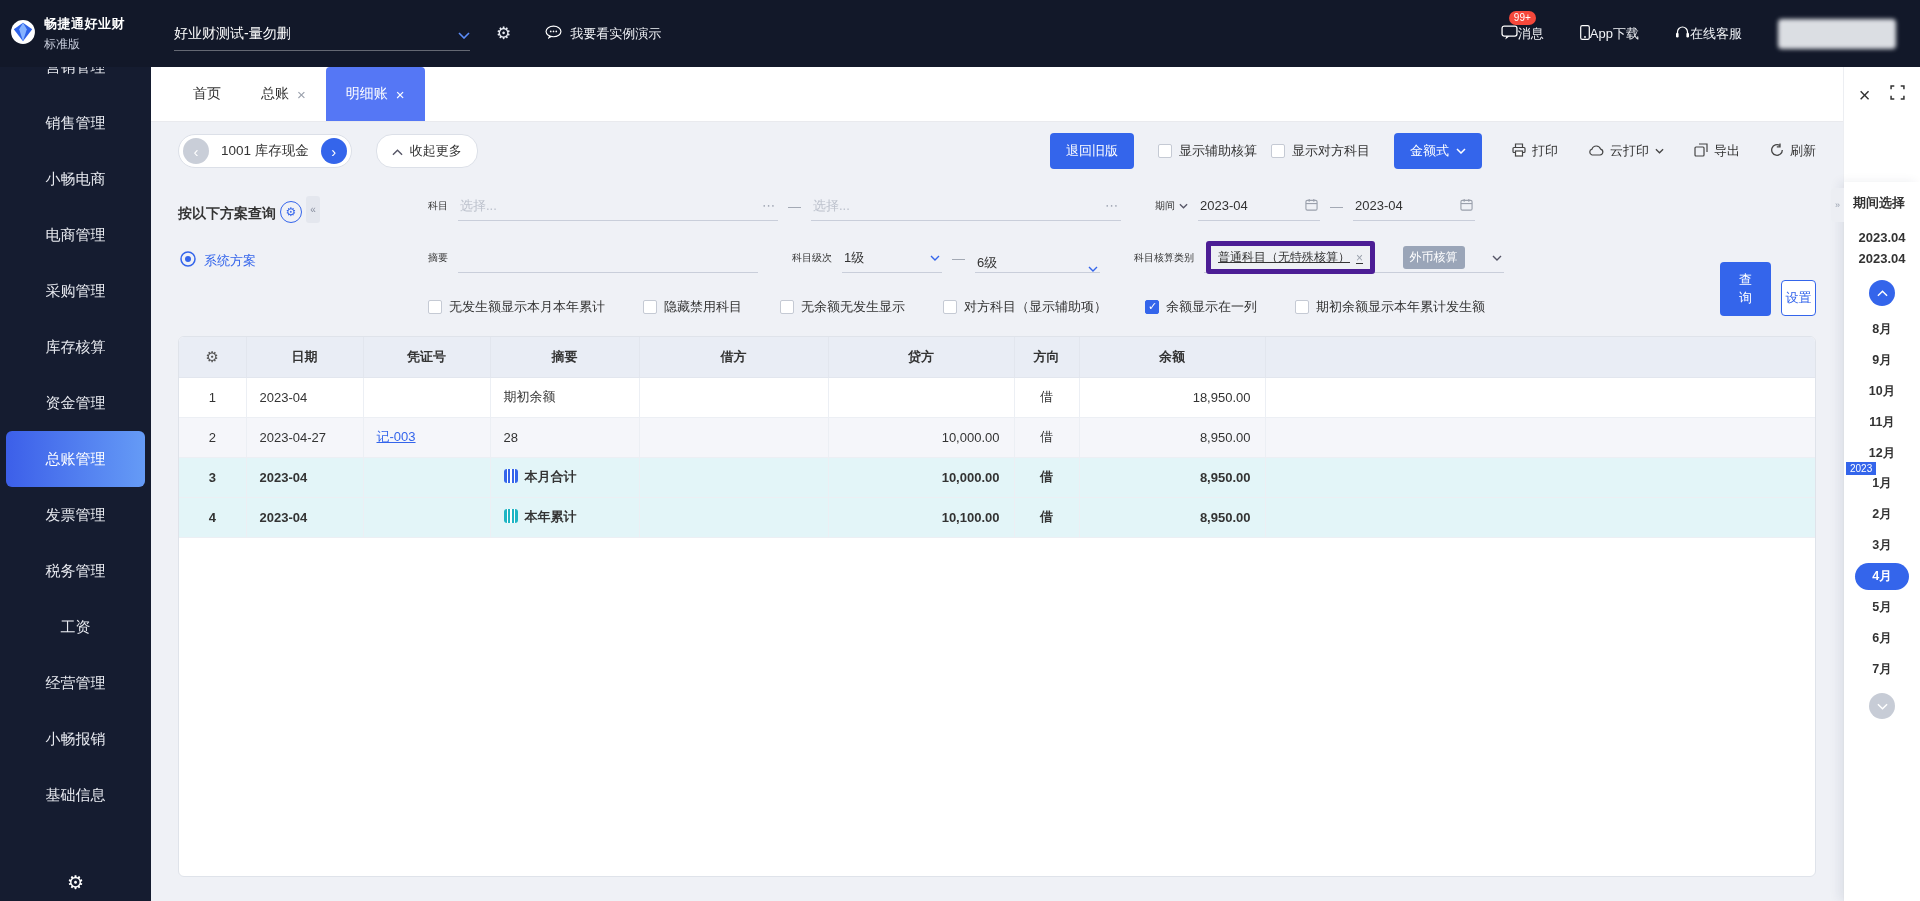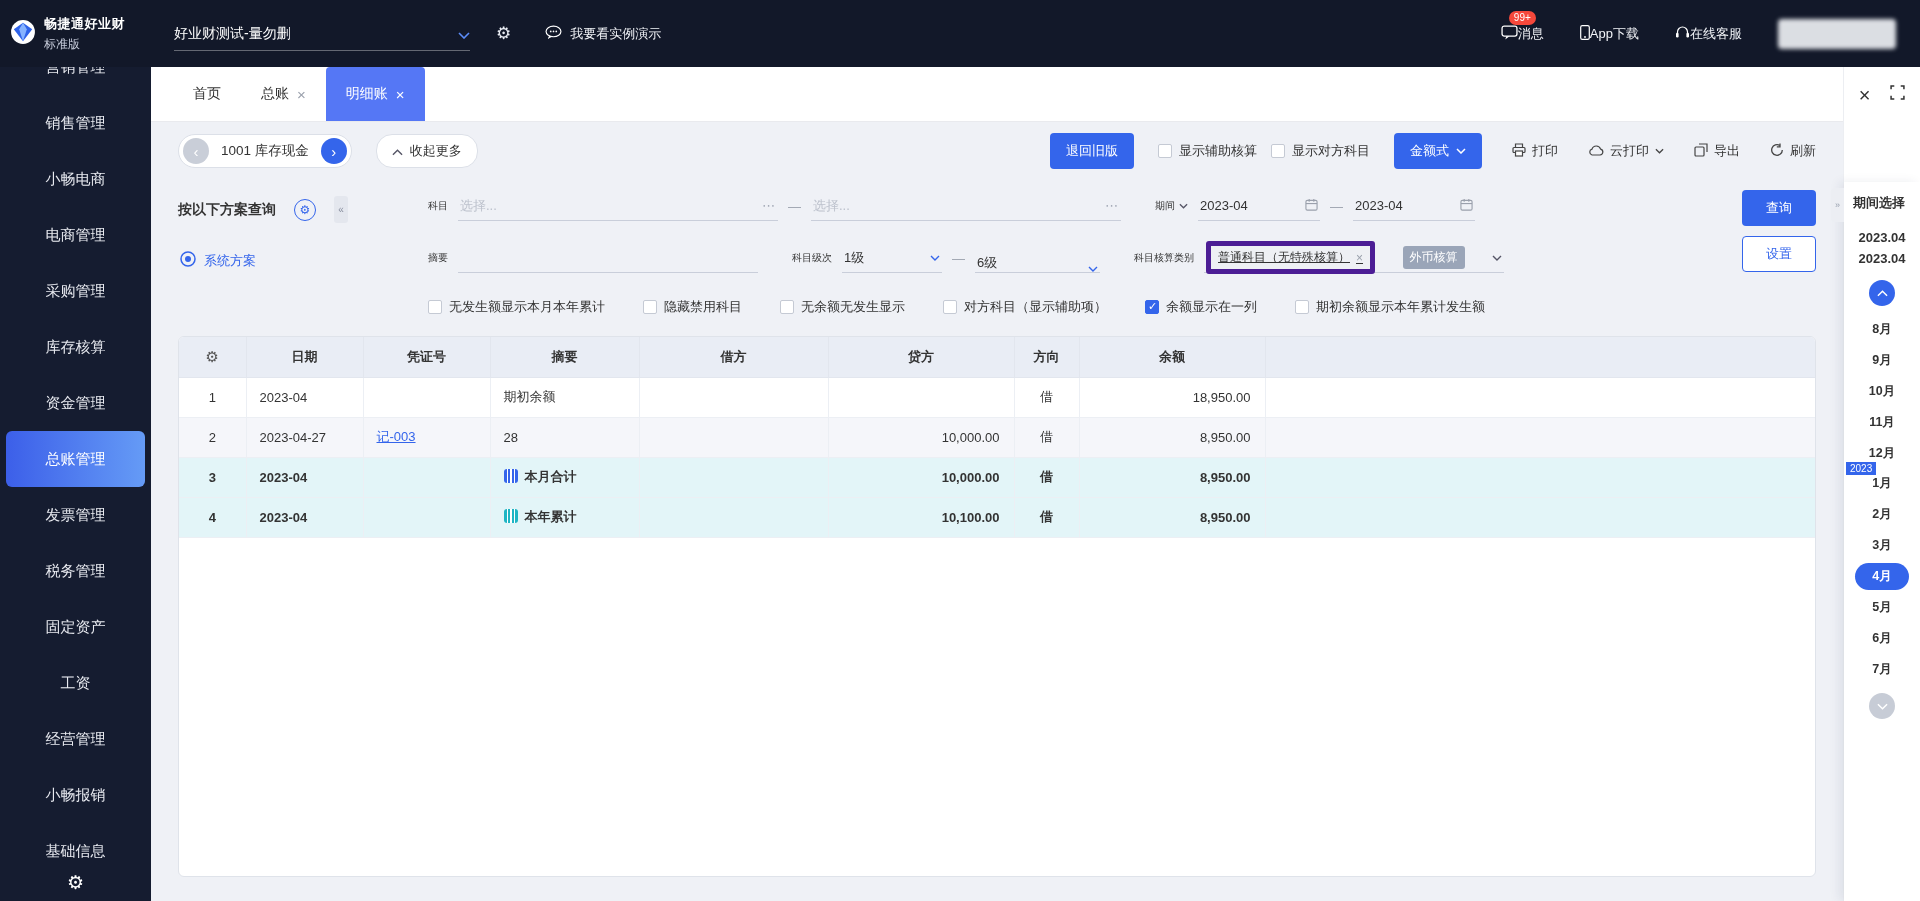--- a/index.html
+++ b/index.html
@@ -70,21 +70,21 @@
   .cb { display:inline-flex; align-items:center; gap:7px; font-size:13px; color:#333; white-space:nowrap; }
   .cb-box { width:14px; height:14px; border:1px solid #C5CAD4; border-radius:2px; background:#fff;
     position:relative; flex-shrink:0; }
   .cb.checked .cb-box { background:#3465EB; border-color:#3465EB; }
   .cb.checked .cb-box::after { content:"\2713"; position:absolute; left:2px; top:-1px; color:#fff; font-size:11px; }
   .tb-checks { display:flex; gap:14px; }
 
   
   .querypanel { display:flex; padding:6px 0 20px; flex-shrink:0; }
   .scheme-col { width:250px; flex-shrink:0; padding-top:10px; }
-  .scheme-head { display:flex; align-items:center; gap:18px; }
+  .scheme-head { display:flex; align-items:flex-end; gap:4px; }
   .scheme-title { font-size:14px; font-weight:bold; color:#333; }
   .gear-circle { width:22px; height:22px; border-radius:50%; border:1px solid #3465EB;
     color:#3465EB; display:flex; align-items:center; justify-content:center; font-size:12px; }
   .collapse-handle { width:14px; height:27px; background:#E4E7EE; border-radius:3px;
     color:#8A90A0; font-size:10px; display:flex; align-items:center; justify-content:center; }
   .scheme-item { margin-top:28px; display:flex; align-items:center; gap:8px;
     color:#3465EB; font-size:13px; padding-left:2px; }
   .fields-col { flex:1; min-width:0; padding-top:4px; }
   .f-row { display:flex; align-items:center; gap:10px; height:32px; margin-bottom:20px; }
   .f-label { font-size:10px; color:#333; white-space:nowrap; }
@@ -96,21 +96,21 @@
   .more-dots { color:#A6ACB8; font-size:13px; letter-spacing:1px; }
   .dash { color:#99A0AC; font-size:13px; }
   .w-subj1 { width:320px; } .w-subj2 { width:310px; } .w-summary { width:300px; }
   .w-date { width:122px; } .w-lvl1 { width:100px; } .w-lvl2 { width:125px;align-items:flex-end; } .w-cat { width:300px; }
   .tag { display:inline-flex; align-items:center; gap:6px; font-size:12px; border-radius:3px;
     padding:3px 7px; white-space:nowrap; }
   .tag1 { background:#EEF0F4; border:5px solid #4c1d95; color:#333;text-decoration:underline; }
   .tag1 .tag-x { color:#9AA0AC; }
   .tag2 { background:#9AA5B8; color:#fff; max-width:88px; overflow:hidden; }
   .opt-row { display:flex; align-items:center; gap:38px; margin-top:24px; }
-  .buttons-col { width:96px; flex-shrink:0; display:flex; flex-direction:column; gap:10px;
+  .buttons-col { width:96px; flex-shrink:0; display:flex; flex-direction:row; gap:10px;
     align-items:flex-end; padding-top:4px; }
   .btn-search { width:74px; justify-content:center; }
   .btn-ghost { width:74px; background:#fff; border:1px solid #3465EB; color:#3465EB;
     border-radius:4px; padding:8px 0; font-size:13px; text-align:center; }
 
   
   .table-wrap { flex:1; background:#fff; border:1px solid #DFE3EA; border-radius:6px;
     margin-bottom:24px; overflow:hidden; min-height:0; }
   table { width:100%; border-collapse:collapse; table-layout:fixed; }
   th { background:#E9EDF5; height:40px; font-size:13px; font-weight:bold; color:#333;
@@ -239,21 +239,20 @@
           <div class="sb-item" data-interactable="true">营销管理</div>
           <div class="sb-item" data-interactable="true">销售管理</div>
           <div class="sb-item" data-interactable="true">小畅电商</div>
           <div class="sb-item" data-interactable="true">电商管理</div>
           <div class="sb-item" data-interactable="true">采购管理</div>
           <div class="sb-item" data-interactable="true">库存核算</div>
           <div class="sb-item" data-interactable="true">资金管理</div>
           <div class="sb-item active" data-interactable="true">总账管理</div>
           <div class="sb-item" data-interactable="true">发票管理</div>
           <div class="sb-item" data-interactable="true">税务管理</div>
-          <div class="sb-item" data-interactable="true">固定资产</div>
           <div class="sb-item" data-interactable="true">工资</div>
           <div class="sb-item" data-interactable="true">经营管理</div>
           <div class="sb-item" data-interactable="true">小畅报销</div>
           <div class="sb-item" data-interactable="true">基础信息</div>
         </div>
       <div class="sb-footer" data-interactable="false">
         <span data-interactable="true">⚙</span>
       </div>
     </nav>
 

